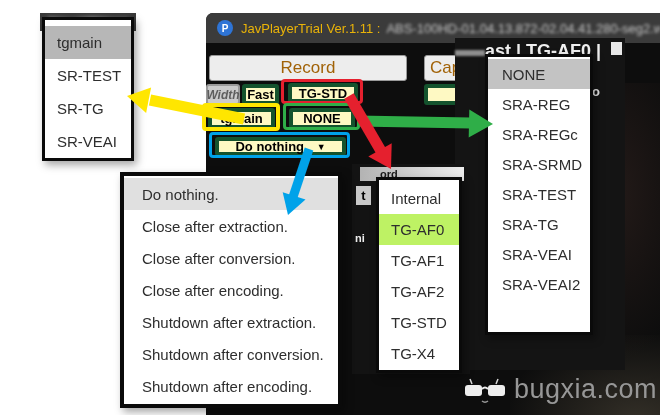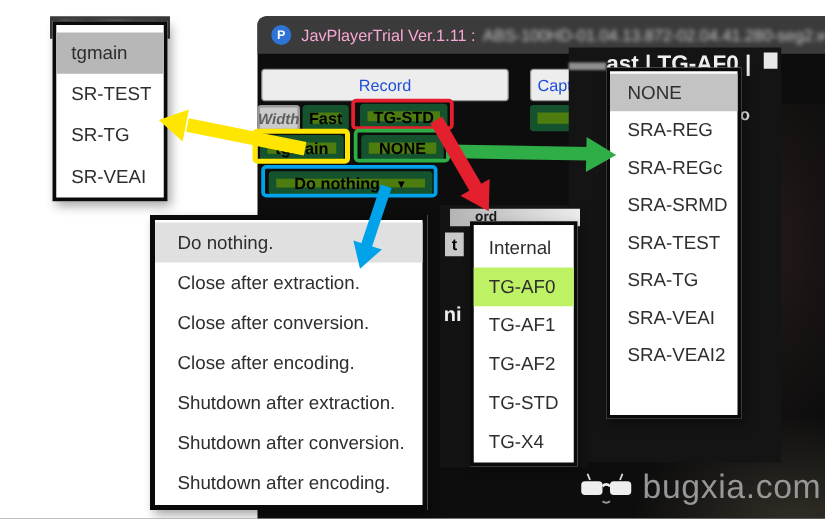--- a/index.html
+++ b/index.html
@@ -6,31 +6,31 @@
   .screen{position:relative;width:660px;height:415px;background:#ffffff;overflow:hidden;
           font-family:"Liberation Sans",sans-serif;}
 
   
   .app{position:absolute;left:206px;top:13px;width:454px;height:402px;background:#0d0d0d;
        border-radius:7px 0 0 0;z-index:5;}
   .titlebar{position:absolute;left:0;top:0;width:100%;height:30px;background:#3b3b3b;
             border-radius:7px 0 0 0;display:flex;align-items:center;padding-left:11px;box-sizing:border-box;}
   .logo{width:16px;height:16px;border-radius:50%;background:#2e74d6;color:#fff;font-size:10px;
         font-weight:bold;display:flex;align-items:center;justify-content:center;margin-right:8px;flex:0 0 auto;}
-  .title-text{color:#f9a8d4;font-size:13px;white-space:nowrap;text-align:center;}
+  .title-text{color:#eab308;font-size:13px;white-space:nowrap;text-align:center;}
   .file-blur{color:#c4c4c4;font-size:13px;margin-left:6px;filter:blur(1.6px);white-space:nowrap;overflow:hidden;}
 
   .photo-face{position:absolute;right:0;top:70px;width:130px;height:280px;
               background:radial-gradient(ellipse at 65% 40%,#231a18 0%,rgba(13,13,13,0) 70%);}
   .photo-corner{position:absolute;right:0;bottom:0;width:150px;height:80px;
               background:radial-gradient(ellipse at 85% 110%,#343028 0%,rgba(13,13,13,0) 75%);}
 
   .btn-big{position:absolute;background:#ededed;border:1px solid #999;border-radius:3px;
-           color:#1d4ed8;font-size:13px;display:flex;align-items:center;justify-content:center;box-sizing:border-box;}
-  .btn-gray{position:absolute;background:#4d7c0f;border:6px solid #14532d;border-radius:3px;
+           color:#a16207;font-size:17px;display:flex;align-items:center;justify-content:center;box-sizing:border-box;}
+  .btn-gray{position:absolute;background:#fef9c3;border:4px solid #14532d;border-radius:3px;
            color:#000;font-weight:bold;font-size:13px;display:flex;align-items:center;justify-content:center;box-sizing:border-box;}
   #record-btn{left:3px;top:42px;width:198px;height:26px;}
   #capture-btn{left:218px;top:42px;width:174px;height:26px;justify-content:flex-start;padding-left:5px;}
   #width-btn{left:0px;top:71px;width:34px;height:21px;background:#cbcbcb;border:2px solid #9a9a9a;
              color:#5e5e5e;font-style:italic;font-size:12px;}
   #fast-btn{left:36px;top:71px;width:37px;height:21px;}
   #tgstd-btn{left:82px;top:70px;width:70px;height:20px;}
   #potplayer-btn{left:218px;top:71px;width:165px;height:21px;font-size:14px;}
   #tgmain-btn{left:2px;top:95px;width:67px;height:21px;}
   #none-btn{left:83px;top:95px;width:66px;height:21px;}
@@ -43,21 +43,21 @@
   .frag-box{position:absolute;left:156px;top:4px;width:11px;height:13px;background:#e8e8e8;}
   .frag-sliver{position:absolute;left:0px;top:12px;width:30px;height:6px;background:#8e8e8e;filter:blur(1px);}
   .frag-o{position:absolute;left:137px;top:46px;color:#e9e9e9;font-weight:bold;font-size:13px;}
 
   .bgwin-tg{position:absolute;left:352px;top:164px;width:118px;height:210px;background:#131313;z-index:20;}
   .frag-ord-bar{position:absolute;left:8px;top:3px;width:104px;height:14px;box-sizing:border-box;
                 background:linear-gradient(90deg,#b3b3b3,#ececec);color:#1a1a1a;font-weight:bold;
                 font-size:11px;padding-left:20px;display:flex;align-items:center;}
   .frag-t{position:absolute;left:4px;top:22px;width:15px;height:19px;background:#c9c9c9;color:#000;
           font-weight:bold;font-size:13px;display:flex;align-items:center;justify-content:center;}
-  .frag-ni{position:absolute;left:3px;top:80px;color:#ededed;font-weight:bold;font-size:16px;}
+  .frag-ni{position:absolute;left:3px;top:68px;color:#ededed;font-weight:bold;font-size:11px;}
 
   .bgwin-left{position:absolute;left:40px;top:13px;width:96px;height:18px;background:#3a3a3a;z-index:20;overflow:hidden;}
   .bgwin-left .smudge{position:absolute;left:8px;top:4px;width:80px;height:9px;
                 background:linear-gradient(90deg,#8a8a8a,#4a4a4a 30%,#9a9a9a 55%,#5a5a5a 80%);filter:blur(2px);}
 
   
   .panel{position:absolute;background:#ffffff;border:3px solid #0a0a0a;z-index:30;box-sizing:border-box;
          box-shadow:3px 4px 8px rgba(0,0,0,0.35);}
   .item{display:flex;align-items:center;color:#2e2e2e;font-size:15px;box-sizing:border-box;white-space:nowrap;}
   #panel-model{left:42px;top:17px;width:92px;height:144px;padding-top:6px;}

